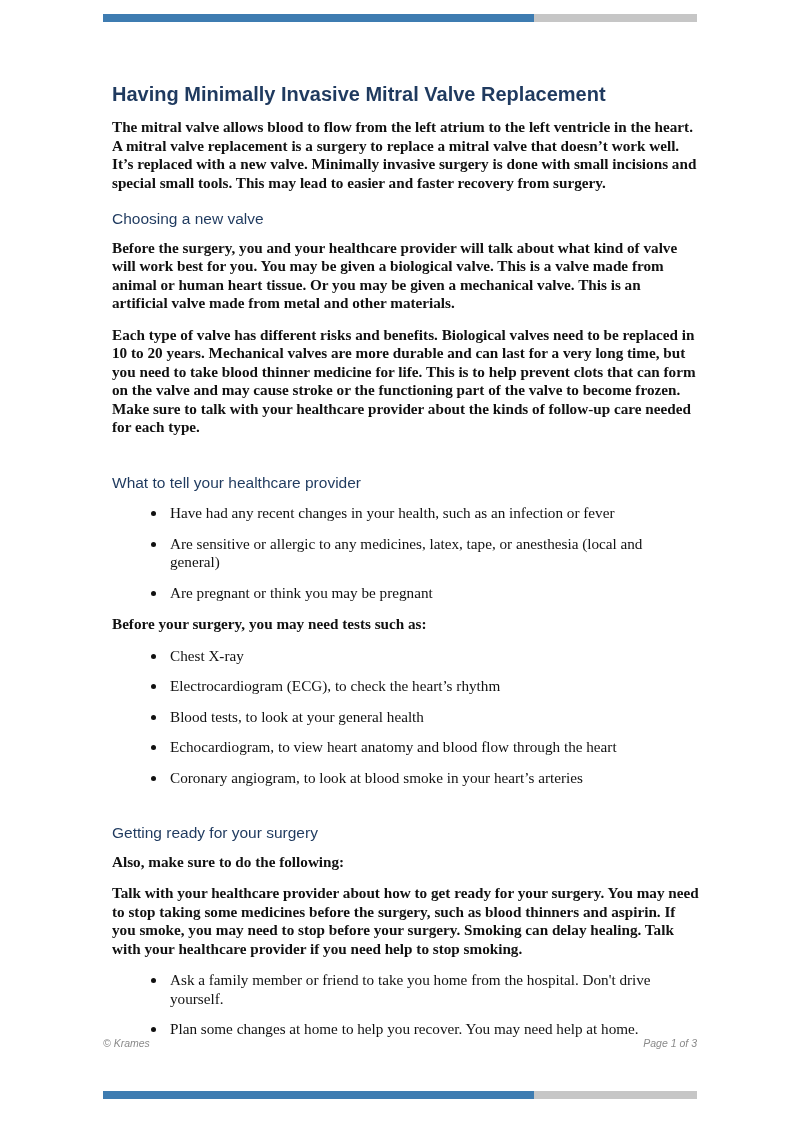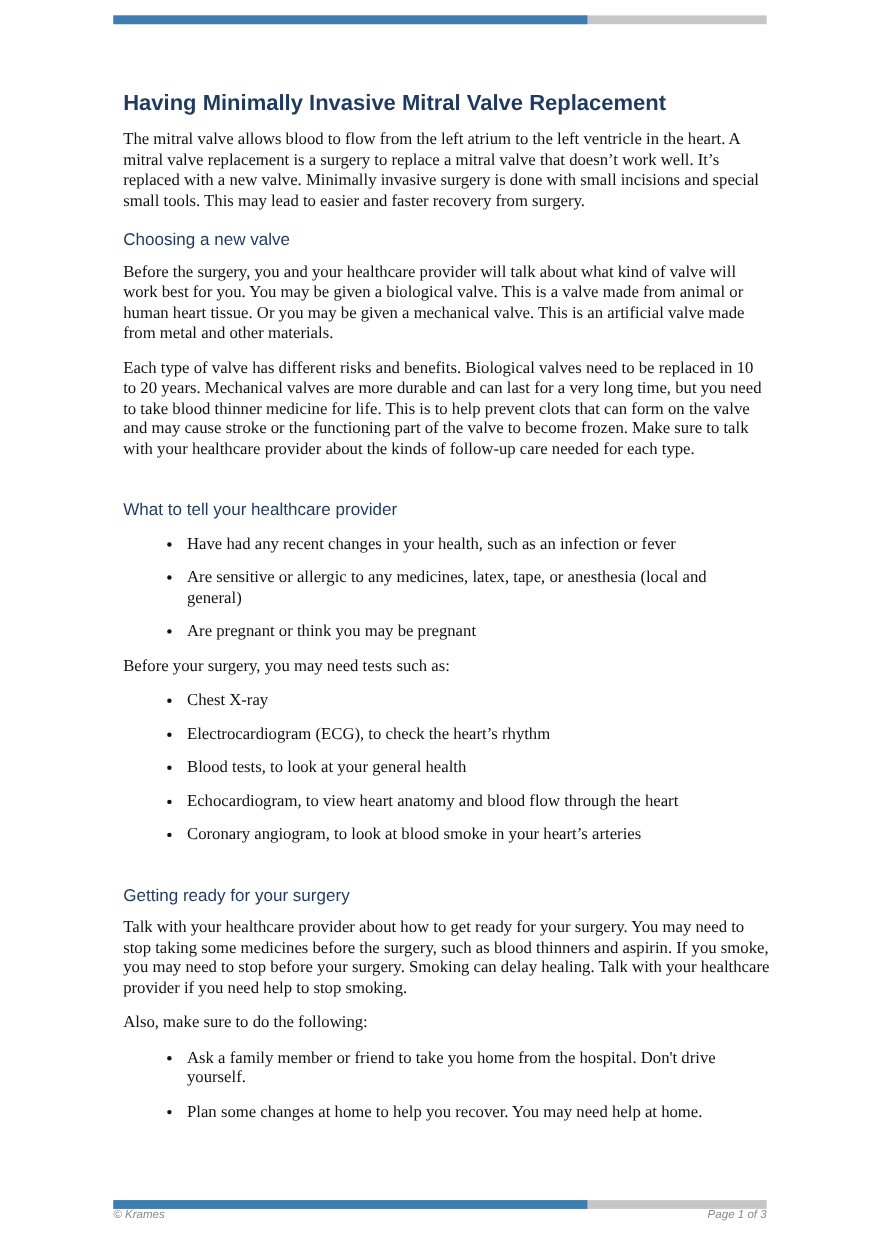--- a/index.html
+++ b/index.html
@@ -47,32 +47,33 @@
     line-height: 1.2;
     font-weight: normal;
     color: #1f3a5f;
     margin: 18px 0 10px 0;
   }
   h2.section-heading.spaced { margin-top: 37px; }
   p.body-text {
     font-size: 15.2px;
     line-height: 18.5px;
     margin: 0 0 13px 0;
+    font-weight: bold;
   }
   ul.bullet-list {
     margin: 0 0 13px 0;
     padding: 0 0 0 43px;
     font-size: 15.2px;
     line-height: 18.5px;
   }
   ul.bullet-list li { margin: 12px; padding-left: 3px; }
   .footer-bar { top: 1091px; }
   .footer-text-row {
     position: absolute;
-    top: 1098px;
+    top: 1037px;
     left: 103px;
     width: 594px;
     display: flex;
     justify-content: space-between;
     font-family: "Liberation Sans", sans-serif;
     font-style: italic;
     font-size: 10.5px;
     color: #8a8a8a;
   }
 </style>
@@ -103,22 +104,22 @@
   <p class="body-text">Before your surgery, you may need tests such as:</p>
   <ul class="bullet-list">
     <li>Chest X-ray</li>
     <li>Electrocardiogram (ECG), to check the heart’s rhythm</li>
     <li>Blood tests, to look at your general health</li>
     <li>Echocardiogram, to view heart anatomy and blood flow through the heart</li>
     <li>Coronary angiogram, to look at blood smoke in your heart’s arteries</li>
   </ul>
 
   <h2 class="section-heading spaced">Getting ready for your surgery</h2>
+  <p class="body-text">Also, make sure to do the following:</p>
   <p class="body-text">Talk with your healthcare provider about how to get ready for your surgery. You may need to stop taking some medicines before the surgery, such as blood thinners and aspirin. If you smoke, you may need to stop before your surgery. Smoking can delay healing. Talk with your healthcare provider if you need help to stop smoking.</p>
-  <p class="body-text">Also, make sure to do the following:</p>
   <ul class="bullet-list">
     <li>Ask a family member or friend to take you home from the hospital. Don't drive yourself.</li>
     <li>Plan some changes at home to help you recover. You may need help at home.</li>
   </ul>
 
 </div>
 
 <div class="footer-bar">
   <div class="bar-blue"></div>
 </div>

